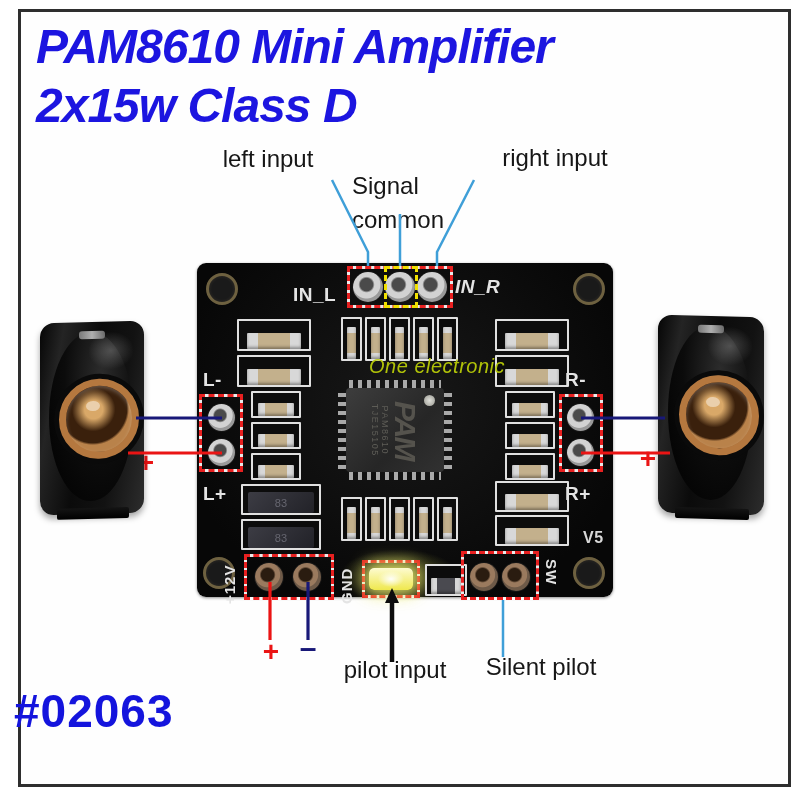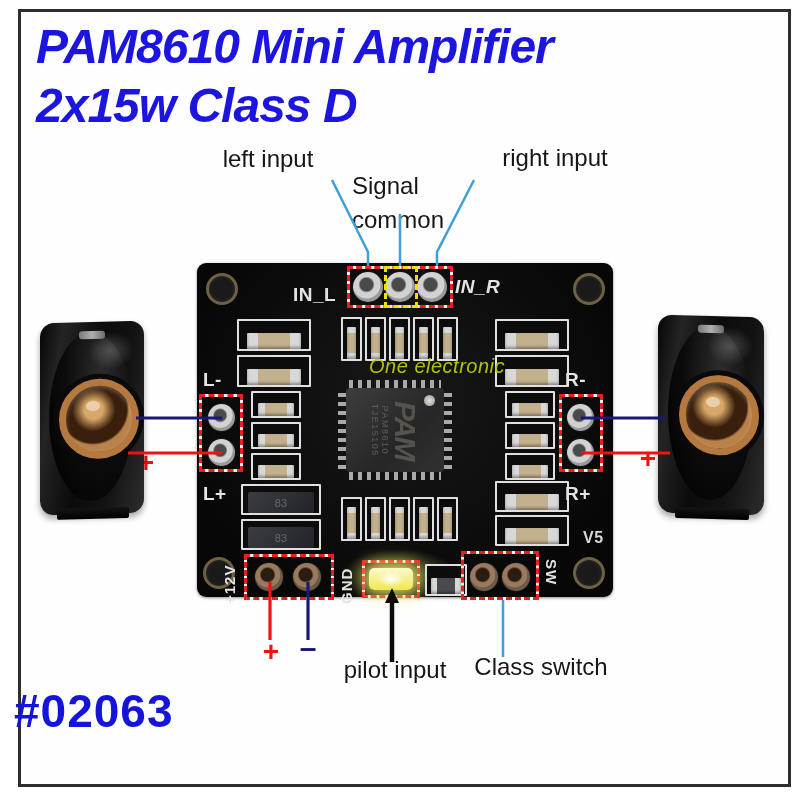--- a/index.html
+++ b/index.html
@@ -108,21 +108,21 @@
   <div class="abs sku">#02063</div>
 
   <div class="abs lbl" style="left:203px;top:144px;width:130px;text-align:center;">left input</div>
   <div class="abs lbl" style="left:352px;top:144px;width:118px;line-height:34px;">
     <span style="display:block;margin-top:25px;">Signal</span>
     <span style="display:block;">common</span>
   </div>
   <div class="abs lbl" style="left:490px;top:143px;width:130px;text-align:center;">right input</div>
 
   <div class="abs lbl" style="left:334px;top:655px;width:122px;text-align:center;">pilot input</div>
-  <div class="abs lbl" style="left:462px;top:652px;width:158px;text-align:center;">Class switch</div>
+  <div class="abs lbl" style="left:462px;top:652px;width:158px;text-align:center;">Silent pilot</div>
 
   <div class="abs plus" style="left:133px;top:447px;">+</div>
   <div class="abs plus" style="left:635px;top:443px;">+</div>
   <div class="abs plus" style="left:258px;top:636px;">+</div>
   <div class="abs minus" style="left:295px;top:631px;">–</div>
 
   <div class="abs speaker" style="left:40px;top:322px;width:104px;height:192px;transform:skewY(-1.5deg);">
     <div class="spk-face"></div>
     <div class="spk-sheen"></div>
     <div class="driver" style="left:19px;top:57px;"></div>

